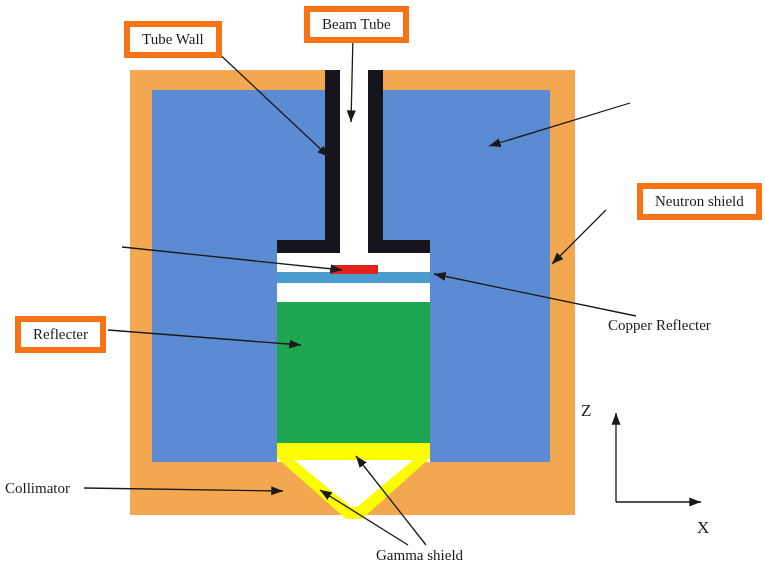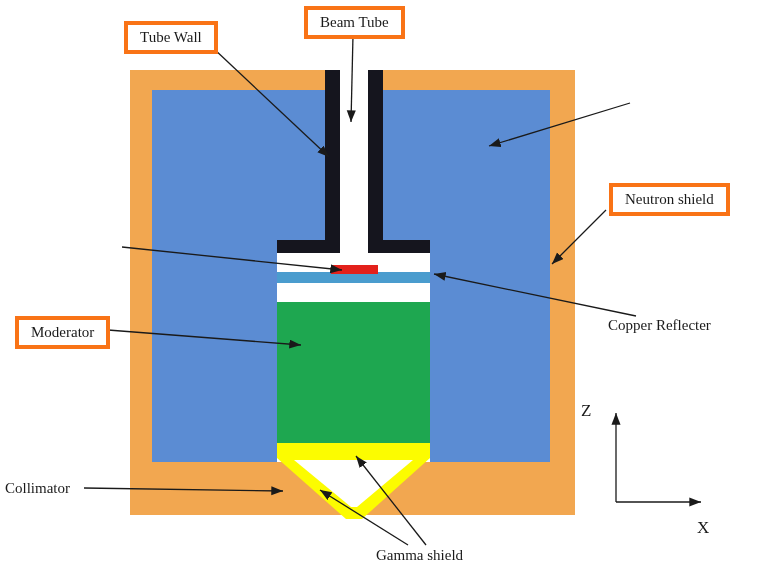--- a/index.html
+++ b/index.html
@@ -5,21 +5,21 @@
   html,body{margin:0;padding:0;background:#ffffff;}
   #canvas{
     position:relative;width:765px;height:575px;background:#ffffff;
     font-family:"Liberation Serif","DejaVu Serif",serif;overflow:hidden;
   }
   #diagram-svg{position:absolute;left:0;top:0;}
   .lbl{
     position:absolute;font-size:15px;color:#1a1a1a;
     white-space:nowrap;line-height:1;
   }
-  .boxed{background:#ffffff;border:4px solid #f97316;padding:5px 12px;}
+  .boxed{background:#ffffff;border:6px solid #f97316;padding:5px 12px;}
   .axis-lbl{font-size:17px;}
 </style>
 </head>
 <body>
 
 <div id="canvas">
 
   <svg id="diagram-svg" width="765" height="575" viewBox="0 0 765 575">
     <defs>
       <marker id="ah" markerWidth="12" markerHeight="10" refX="9" refY="3.5" orient="auto">
@@ -58,22 +58,22 @@
       <line x1="84" y1="488" x2="283" y2="491" marker-end="url(#ah)"></line>
       <line x1="408" y1="545" x2="320" y2="490" marker-end="url(#ah)"></line>
       <line x1="426" y1="545" x2="356" y2="456" marker-end="url(#ah)"></line>
       <line x1="616" y1="502" x2="616" y2="413" marker-end="url(#ah)"></line>
       <line x1="616" y1="502" x2="701" y2="502" marker-end="url(#ah)"></line>
     </g>
   </svg>
 
   <div class="lbl boxed" style="left:304px;top:6px">Beam Tube</div>
   <div class="lbl boxed" style="left:124px;top:21px">Tube Wall</div>
-  <div class="lbl boxed" style="left:609px;top:183px">Neutron shield</div>
-  <div class="lbl boxed" style="left:15px;top:316px">Moderator</div>
+  <div class="lbl boxed" style="left:637px;top:183px">Neutron shield</div>
+  <div class="lbl boxed" style="left:15px;top:316px">Reflecter</div>
 
   <div class="lbl" style="left:608px;top:318px">Copper Reflecter</div>
   <div class="lbl" style="left:5px;top:481px">Collimator</div>
   <div class="lbl" style="left:376px;top:548px">Gamma shield</div>
 
   <div class="lbl axis-lbl" style="left:581px;top:402px">Z</div>
   <div class="lbl axis-lbl" style="left:697px;top:519px">X</div>
 
 </div>
 

